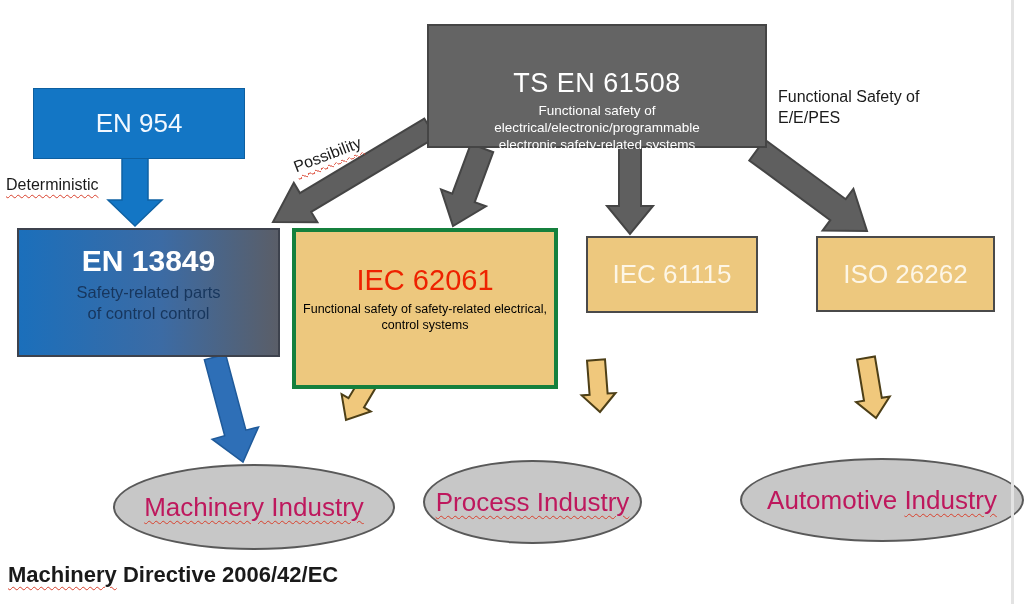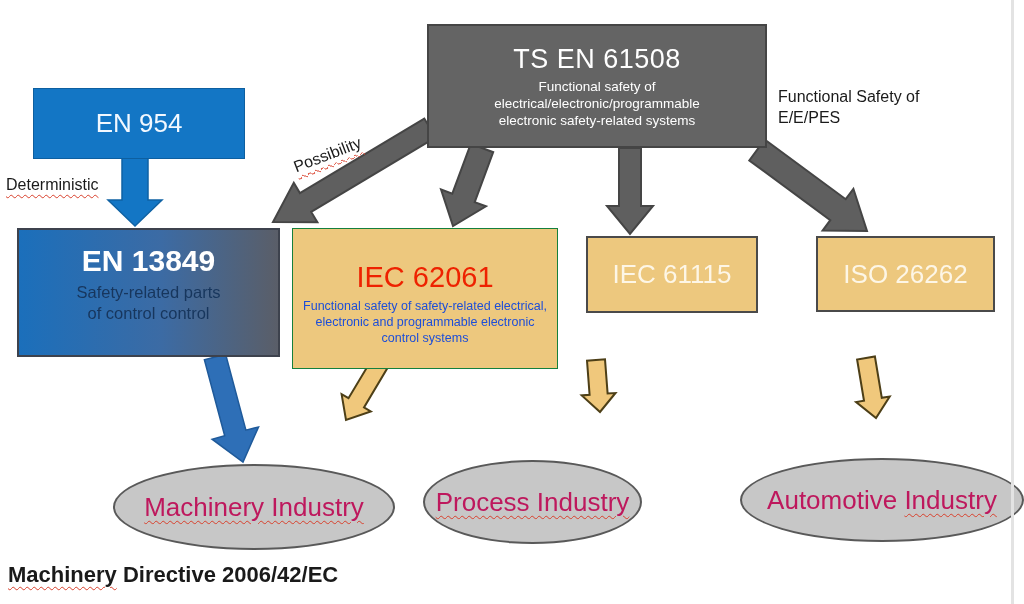--- a/index.html
+++ b/index.html
@@ -9,43 +9,43 @@
   }
   .abs{position:absolute;}
   svg.arrow-layer{position:absolute;left:0;top:0;width:1024px;height:604px;pointer-events:none;}
 
   
   .node{position:absolute;box-sizing:border-box;display:flex;flex-direction:column;align-items:center;text-align:center;}
   .box-ts{
     left:427px;top:24px;width:340px;height:124px;
     background:#646464;border:2px solid #454545;color:#ffffff;padding-top:18px;
   }
-  .box-ts .title{font-size:27px;letter-spacing:.5px;}
+  .box-ts .title{font-size:27px;letter-spacing:.5px;margin-top:24px;}
   .box-ts .sub{font-size:13.5px;line-height:17px;margin-top:3px;}
 
   .box-en954{
     left:33px;top:88px;width:212px;height:71px;
     background:#1376c5;border:1px solid #0d5fa0;color:#f2f8ff;justify-content:center;
   }
   .box-en954 .title{font-size:26px;}
 
   .box-en13849{
     left:17px;top:228px;width:263px;height:129px;
     background:linear-gradient(90deg,#1b6fbb 0%,#3c6ba4 55%,#5a5e68 100%);
     border:2px solid #3d424d;color:#ffffff;padding-top:14px;
   }
   .box-en13849 .title{font-size:30px;font-weight:600;}
   .box-en13849 .sub{font-size:16.5px;line-height:21px;font-weight:400;color:#17365d;margin-top:4px;}
 
   .box-iec62061{
-    left:292px;top:228px;width:266px;height:141px;
-    background:#edc87e;border:1px solid #15803d;color:#ee2200;padding-top:32px;
+    left:292px;top:228px;width:266px;height:161px;
+    background:#edc87e;border:4px solid #15803d;color:#ee2200;padding-top:32px;
   }
   .box-iec62061 .title{font-size:29px;}
-  .box-iec62061 .sub{font-size:12.5px;line-height:16px;margin-top:4px;color:#1d4ed8;}
+  .box-iec62061 .sub{font-size:12.5px;line-height:16px;margin-top:4px;color:#000000;}
 
   .box-iec61115{
     left:586px;top:236px;width:172px;height:77px;
     background:#edc87e;border:2px solid #4a4a4a;color:#fdf6e6;justify-content:center;
   }
   .box-iec61115 .title,.box-iso26262 .title{font-size:26px;}
   .box-iso26262{
     left:816px;top:236px;width:179px;height:76px;
     background:#edc87e;border:2px solid #4a4a4a;color:#fdf6e6;justify-content:center;
   }
@@ -134,21 +134,20 @@
     <div class="sub">
       <div>Safety-related parts</div>
       <div>of control control</div>
     </div>
   </div>
 
   <div class="node box-iec62061">
     <div class="title">IEC 62061</div>
     <div class="sub">
       <div>Functional safety of safety-related electrical,</div>
-      <div>electronic and programmable electronic</div>
       <div>control systems</div>
     </div>
   </div>
 
   <div class="node box-iec61115">
     <div class="title">IEC 61115</div>
   </div>
 
   <div class="node box-iso26262">
     <div class="title">ISO 26262</div>

